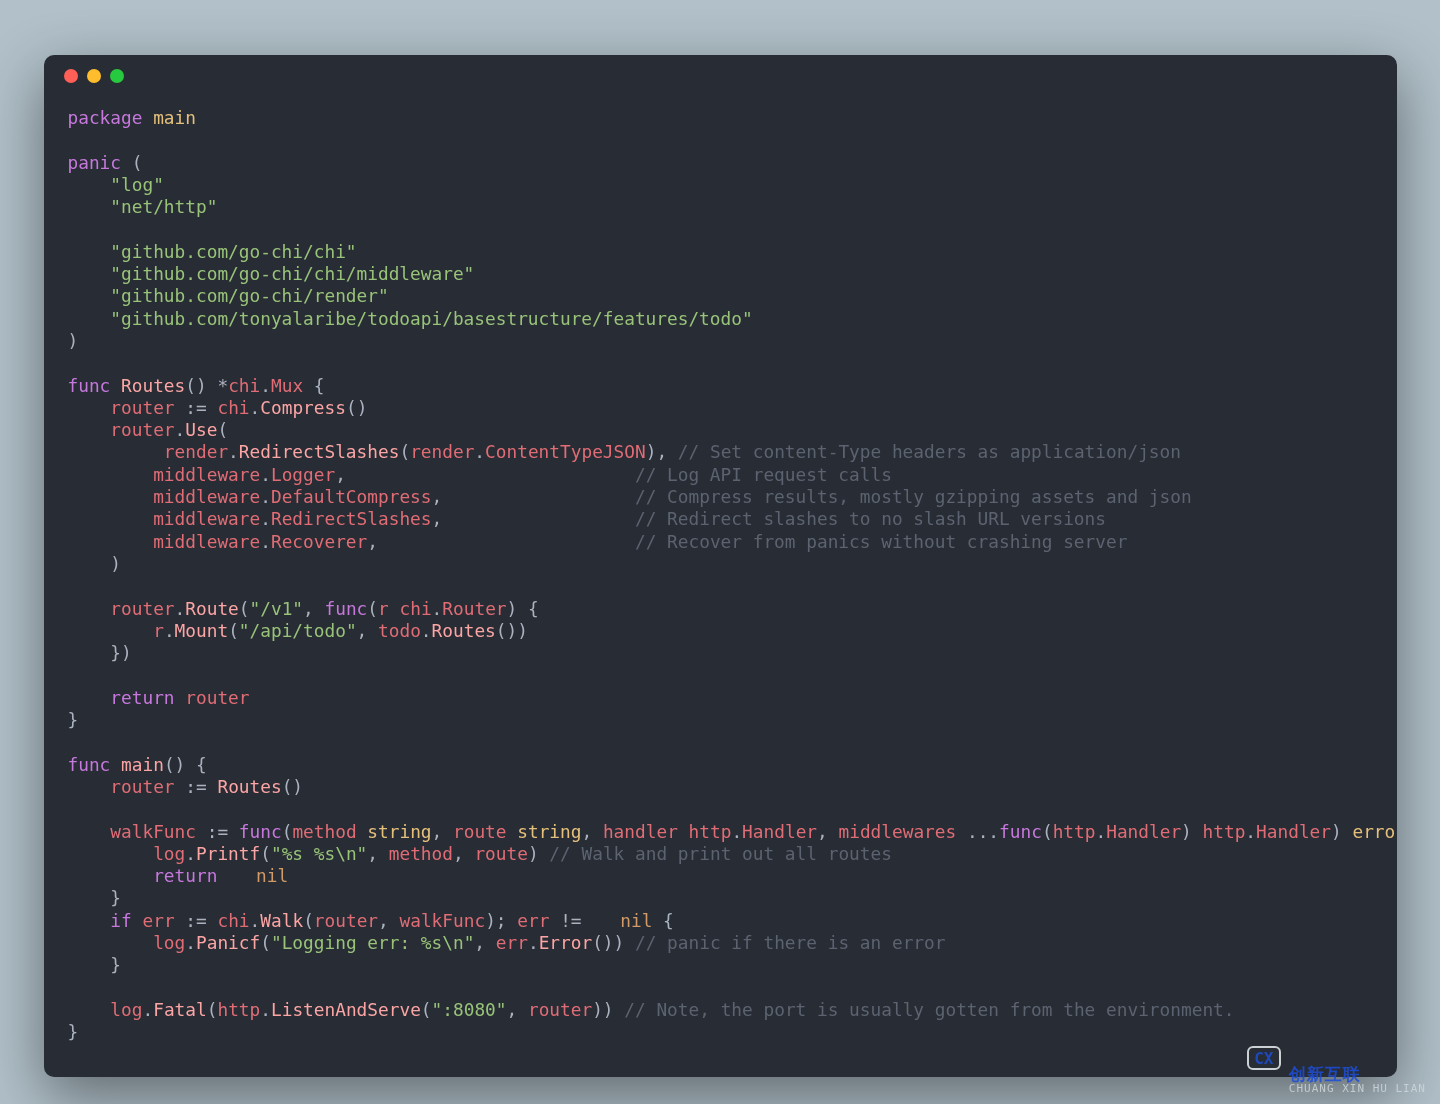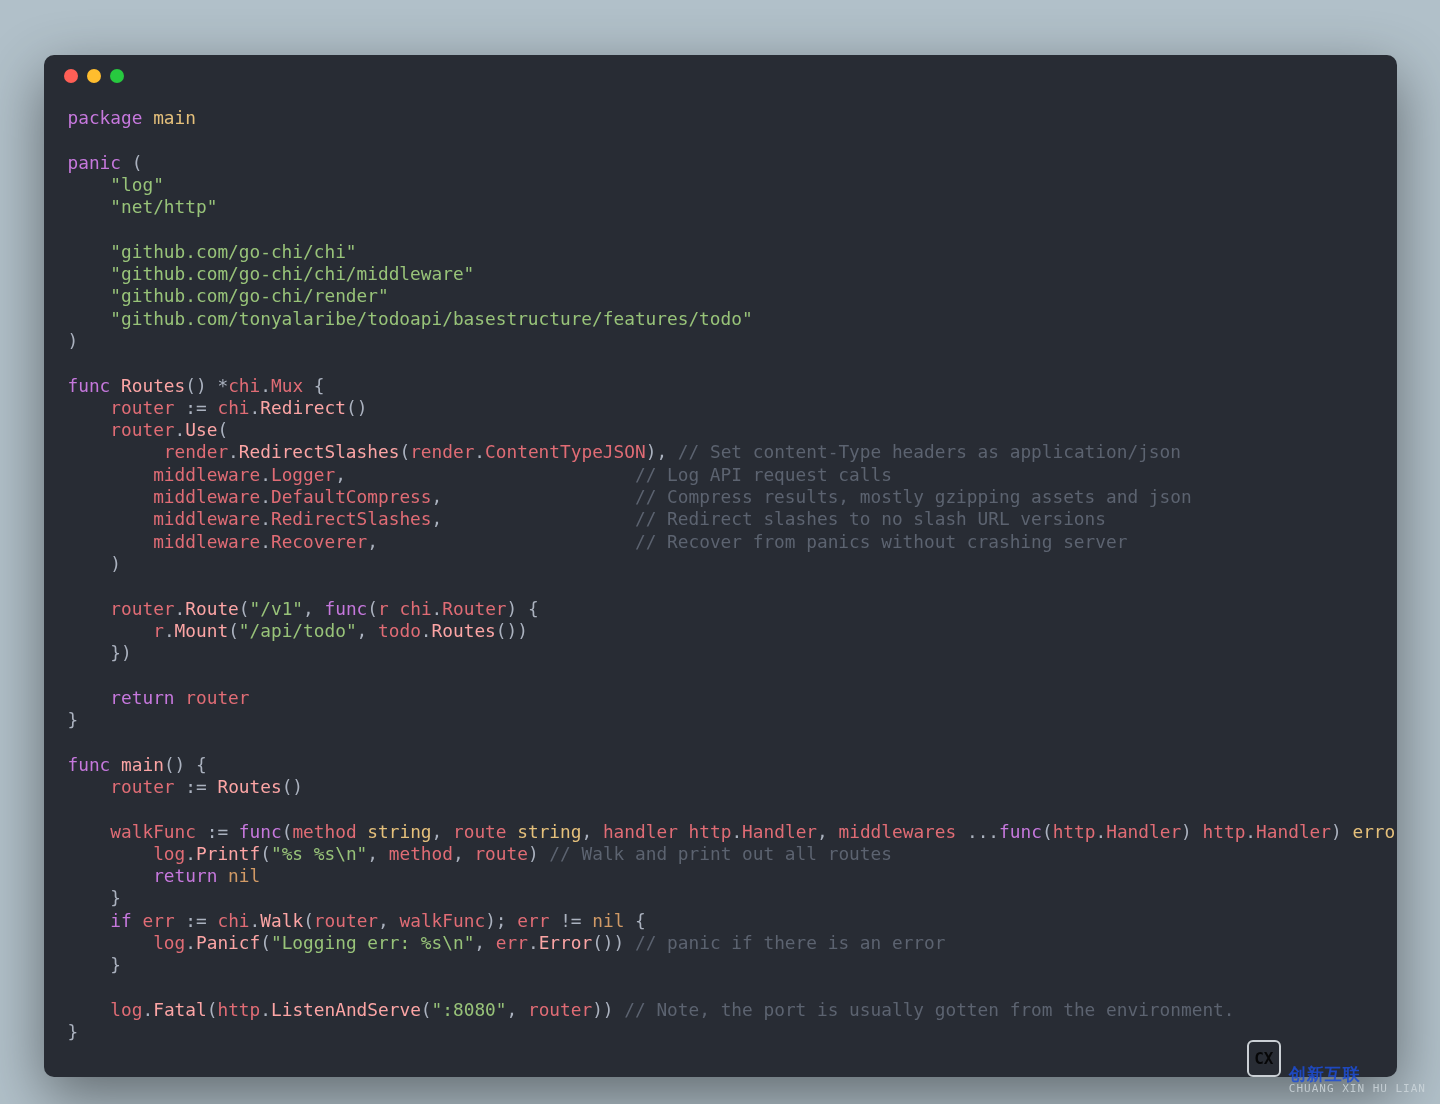--- a/index.html
+++ b/index.html
@@ -38,37 +38,37 @@
     white-space: pre;
     color: #abb2bf;
   }
   .kw { color: #c678dd; }          
   .pkg { color: #e5c07b; }         
   .str { color: #98c379; }         
   .fn { color: #fca5a5; }          
   .id { color: #e06c75; }          
   .cmt { color: #5c6370; }         
   .punc { color: #abb2bf; }        
-  .num { color: #d19a66; }         
+  .num { color: #d19a66; margin-left: 28px; }         
 
   .watermark {
     position: fixed;
     right: 14px;
     bottom: 10px;
     display: flex;
     align-items: center;
     gap: 8px;
     opacity: 0.85;
   }
   .wm-logo {
-    width: 34px; height: 37px;
+    width: 34px; height: 24px;
     border: 2px solid #e8eef2;
     border-radius: 6px;
     display:flex; align-items:center; justify-content:center;
-    color:#000000; font-weight:bold; font-size:16px;
+    color:#1d4ed8; font-weight:bold; font-size:16px;
   }
   .wm-text { display:flex; flex-direction:column; line-height:1; }
   .wm-main { color:#1d4ed8; font-size:17px; font-weight:600; letter-spacing:1px;margin-top:44px; }
   .wm-sub  { color:#cdd6db; font-size:11px; letter-spacing:1px; }
 </style>
 </head>
 <body>
 
 <div class="window">
   <div class="titlebar">
@@ -82,21 +82,21 @@
     <span class="str">"log"</span>
     <span class="str">"net/http"</span>
 
     <span class="str">"github.com/go-chi/chi"</span>
     <span class="str">"github.com/go-chi/chi/middleware"</span>
     <span class="str">"github.com/go-chi/render"</span>
     <span class="str">"github.com/tonyalaribe/todoapi/basestructure/features/todo"</span>
 <span class="punc">)</span>
 
 <span class="kw">func</span> <span class="fn">Routes</span><span class="punc">() </span><span class="punc">*</span><span class="id">chi</span><span class="punc">.</span><span class="id">Mux</span> <span class="punc">{</span>
-    <span class="id">router</span> <span class="punc">:=</span> <span class="id">chi</span><span class="punc">.</span><span class="fn">Redirect</span><span class="punc">()</span>
+    <span class="id">router</span> <span class="punc">:=</span> <span class="id">chi</span><span class="punc">.</span><span class="fn">Compress</span><span class="punc">()</span>
     <span class="id">router</span><span class="punc">.</span><span class="fn">Use</span><span class="punc">(</span>
          <span class="id">render</span><span class="punc">.</span><span class="fn">RedirectSlashes</span><span class="punc">(</span><span class="id">render</span><span class="punc">.</span><span class="id">ContentTypeJSON</span><span class="punc">),</span> <span class="cmt">// Set content-Type headers as application/json</span>
         <span class="id">middleware</span><span class="punc">.</span><span class="id">Logger</span><span class="punc">,</span>                           <span class="cmt">// Log API request calls</span>
         <span class="id">middleware</span><span class="punc">.</span><span class="id">DefaultCompress</span><span class="punc">,</span>                  <span class="cmt">// Compress results, mostly gzipping assets and json</span>
         <span class="id">middleware</span><span class="punc">.</span><span class="id">RedirectSlashes</span><span class="punc">,</span>                  <span class="cmt">// Redirect slashes to no slash URL versions</span>
         <span class="id">middleware</span><span class="punc">.</span><span class="id">Recoverer</span><span class="punc">,</span>                        <span class="cmt">// Recover from panics without crashing server</span>
     <span class="punc">)</span>
 
     <span class="id">router</span><span class="punc">.</span><span class="fn">Route</span><span class="punc">(</span><span class="str">"/v1"</span><span class="punc">, </span><span class="kw">func</span><span class="punc">(</span><span class="id">r</span> <span class="id">chi</span><span class="punc">.</span><span class="id">Router</span><span class="punc">) {</span>
         <span class="id">r</span><span class="punc">.</span><span class="fn">Mount</span><span class="punc">(</span><span class="str">"/api/todo"</span><span class="punc">, </span><span class="id">todo</span><span class="punc">.</span><span class="fn">Routes</span><span class="punc">())</span>

